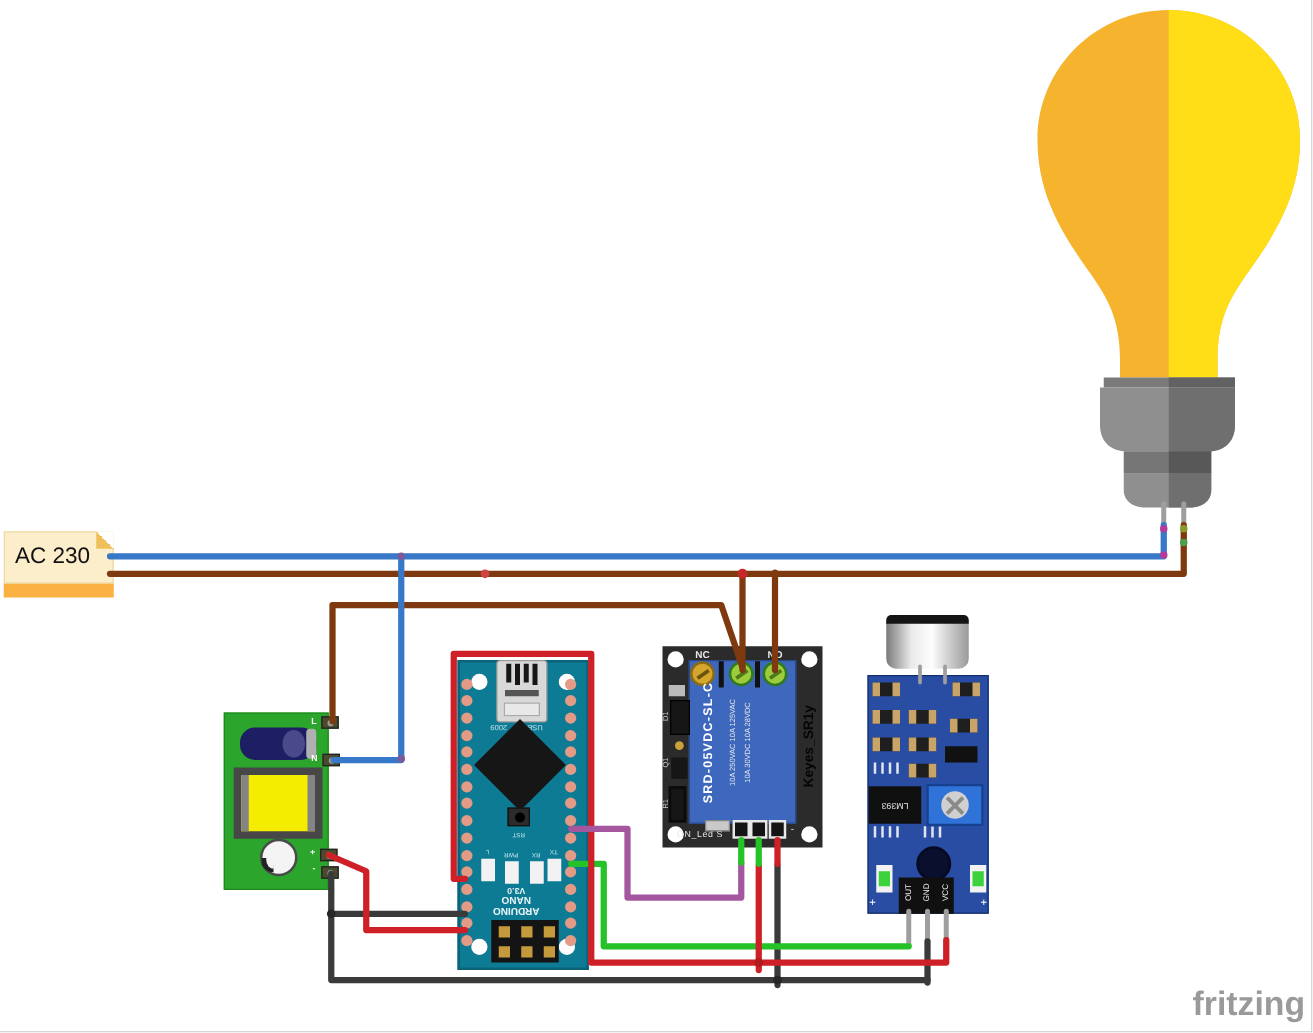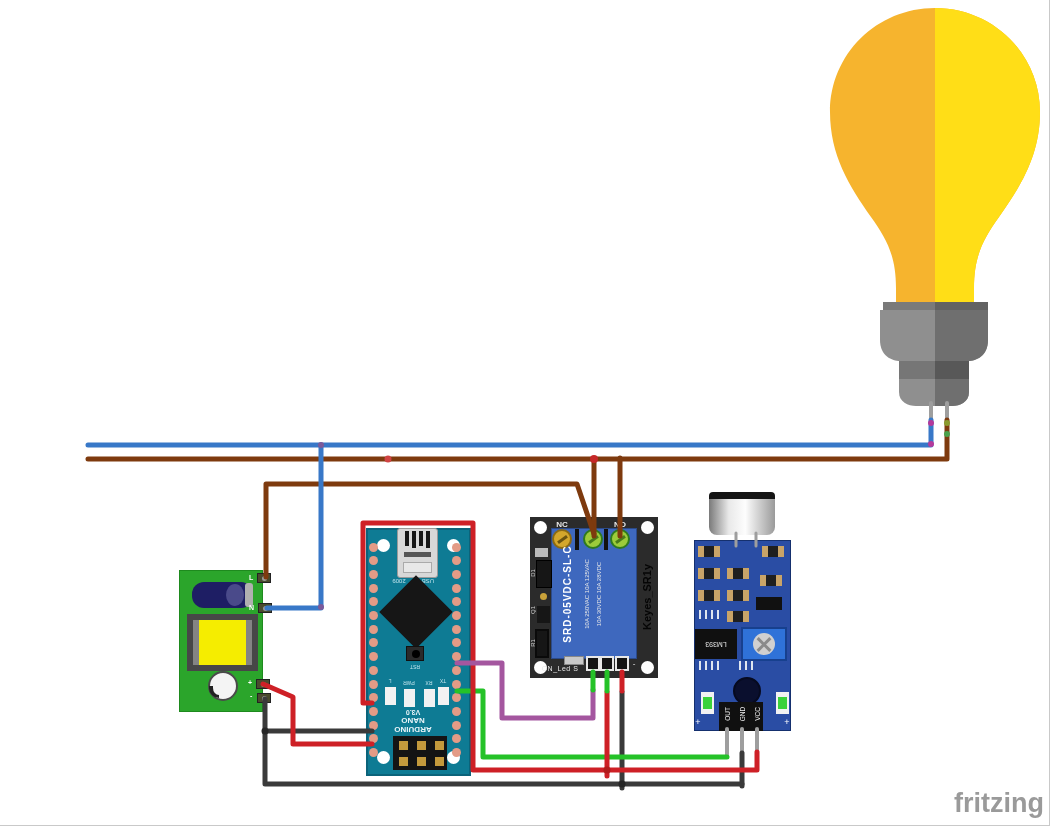--- a/index.html
+++ b/index.html
@@ -25,20 +25,26 @@
   .psu-lbl{position:absolute;color:#fff;font-size:7px;font-weight:bold;}
   .wm{position:absolute;right:5px;bottom:6px;z-index:60;color:#9A9A9A;font-size:27px;font-weight:bold;letter-spacing:0px;}
   .ledrect{position:absolute;width:11px;height:18px;background:#F2F2F2;}
   .whiterect{position:absolute;background:#F2F2F2;}
 </style>
 </head>
 <body>
 
 <div id="canvas">
 
+  <div class="abs" style="left:3px;top:425px;width:88px;height:53px;">
+    <div class="abs" style="left:0;top:0;width:88px;height:42px;background:#FCEECB;border:1px solid #EDD9A3;box-sizing:border-box;"></div>
+    <div class="abs" style="right:0;top:0;width:14px;height:14px;background:linear-gradient(225deg,#ffffff 50%,#EFC05A 50%);"></div>
+    <div class="abs" style="left:0;top:42px;width:88px;height:11px;background:#FBB042;"></div>
+    <span class="abs" style="left:9px;top:9px;font-size:18px;color:#111;">AC 230</span>
+  </div>
 
   <svg class="abs" style="left:820px;top:0;z-index:5;" width="230" height="440" viewBox="0 0 230 440">
     <defs>
         <clipPath id="rhalf">
           <rect x="115" y="0" width="115" height="440"></rect>
         </clipPath>
       </defs>
     <g>
       <path d="M115 8 C57 8 10 54 10 112 C10 155 29 186 51 217 C66 238 76 255 76 288 L76 302 L154 302 L154 288 C154 255 164 238 179 217 C201 186 220 155 220 112 C220 54 173 8 115 8 Z" fill="#F6B42E"></path>
       <path d="M115 8 C57 8 10 54 10 112 C10 155 29 186 51 217 C66 238 76 255 76 288 L76 302 L154 302 L154 288 C154 255 164 238 179 217 C201 186 220 155 220 112 C220 54 173 8 115 8 Z" fill="#FFDE17" clip-path="url(#rhalf)"></path>

